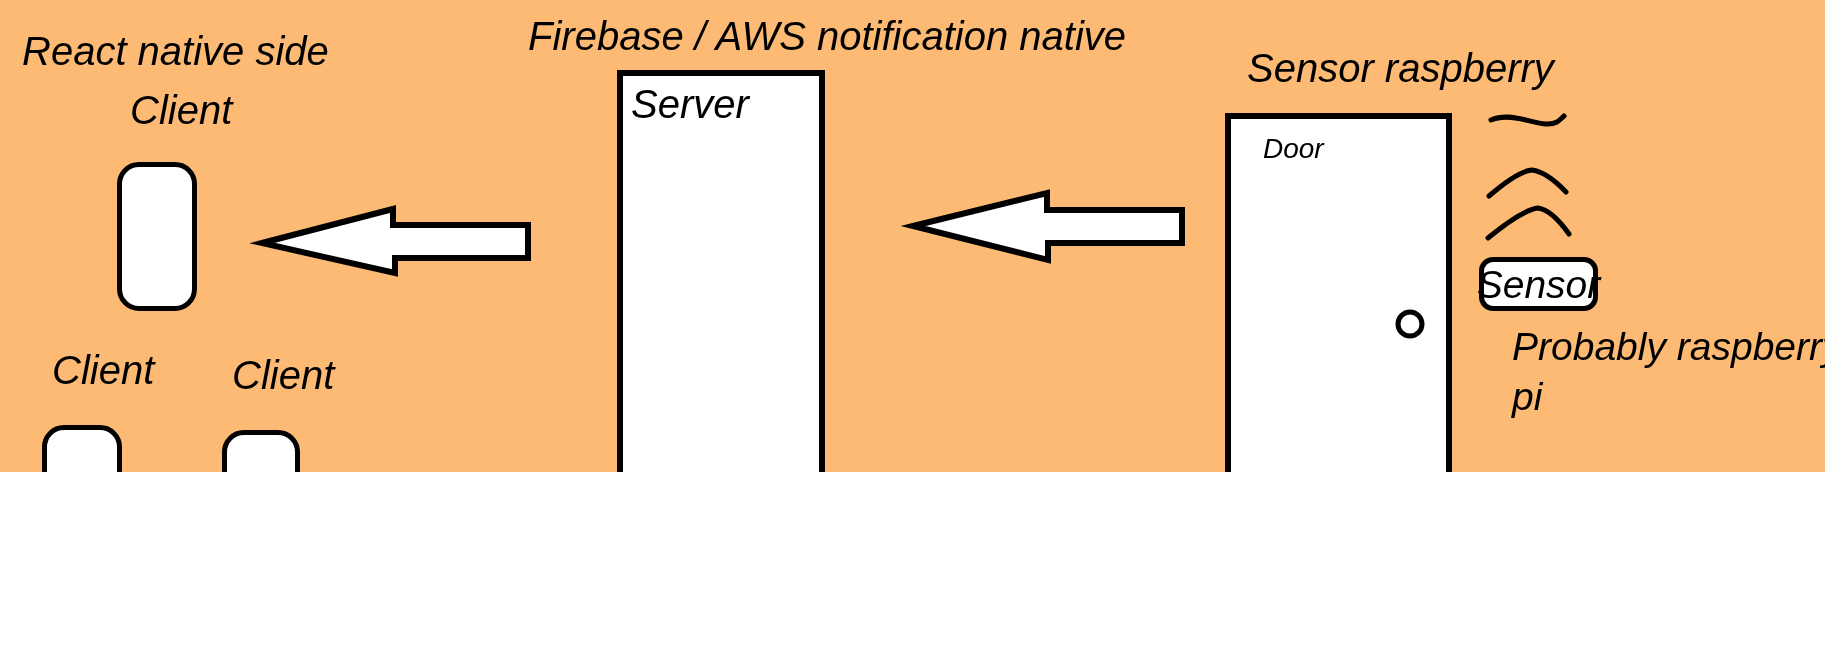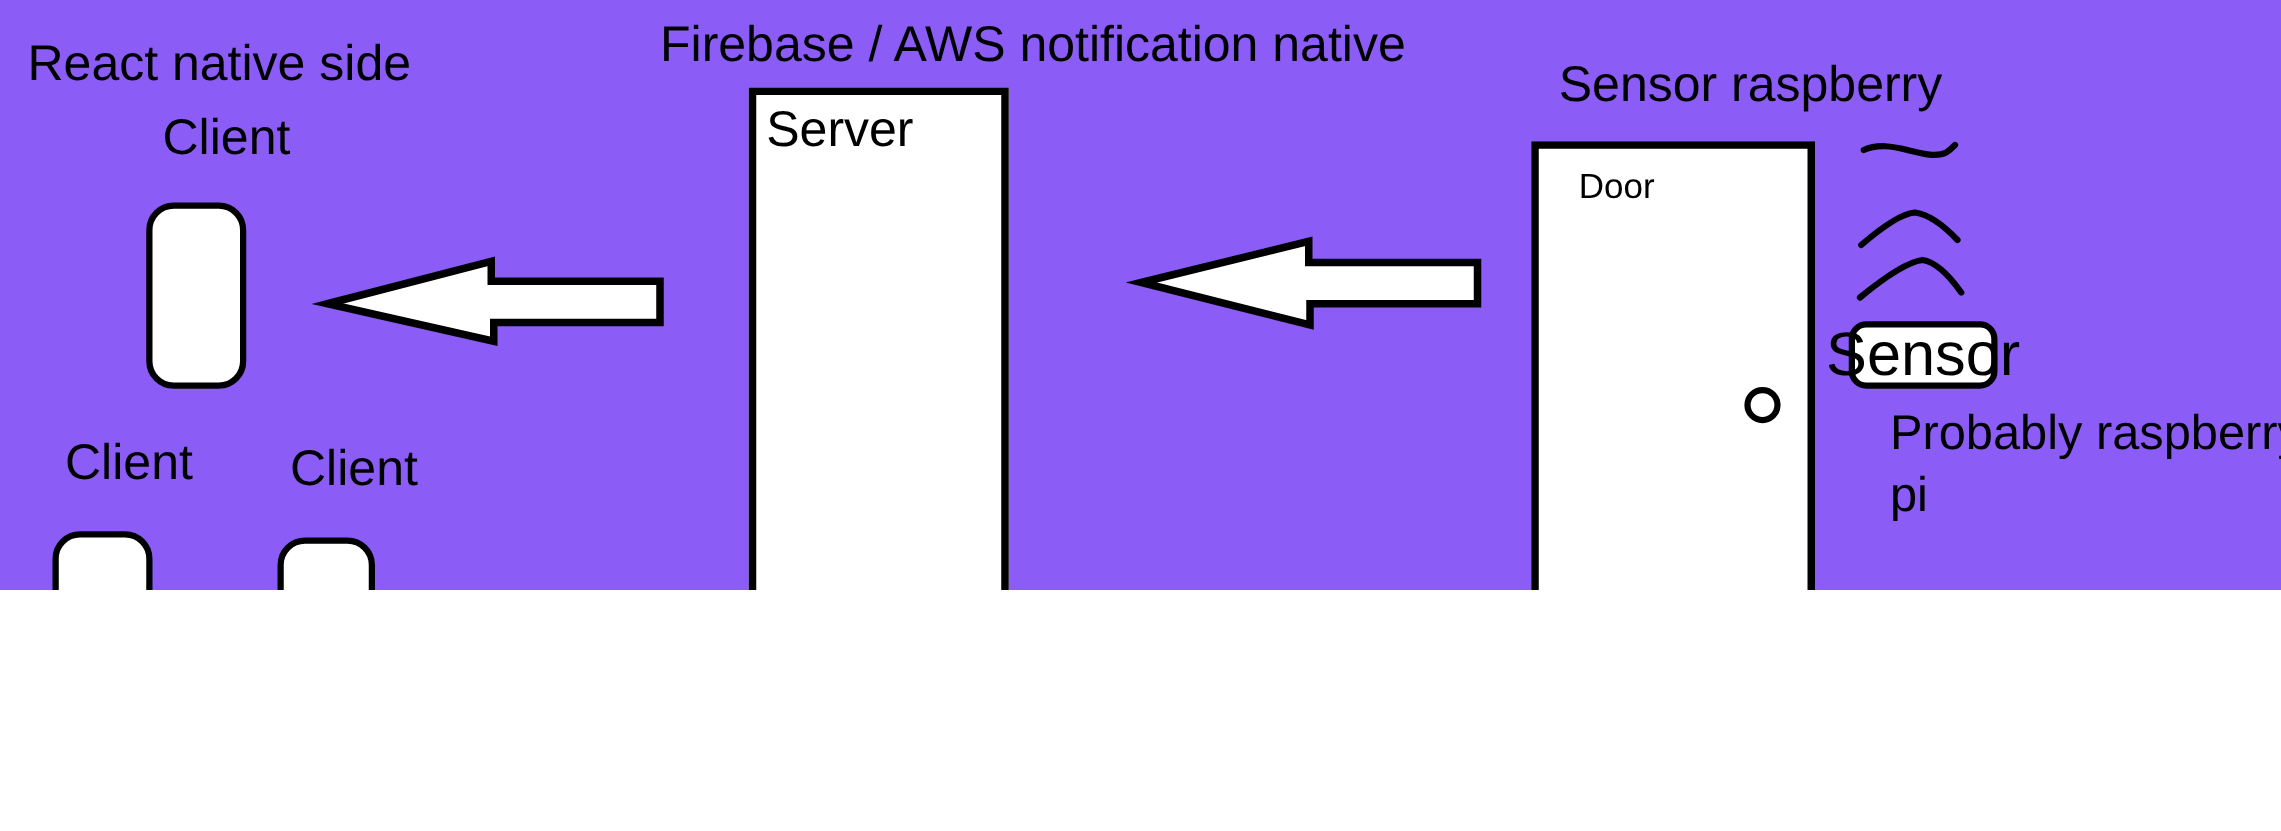--- a/index.html
+++ b/index.html
@@ -5,23 +5,24 @@
   html, body {
     margin: 0;
     padding: 0;
     background: #ffffff;
     overflow: hidden;
   }
   #canvas {
     position: relative;
     width: 1825px;
     height: 472px;
-    background: #8b5cf6;
+    background: #fdba74;
     font-family: "Liberation Sans", "DejaVu Sans", sans-serif;
     color: #000000;
+    font-style: italic;
   }
   .lbl {
     position: absolute;
     font-size: 40px;
     line-height: 1.15;
     white-space: nowrap;
     color: #000000;
   }
   
   #lbl-react-side   { left: 22px;  top: 28px; }
@@ -39,39 +40,39 @@
   #phone-2 { left: 42px;  top: 425px; width: 80px; height: 148px; }
   #phone-3 { left: 222px; top: 430px; width: 78px; height: 147px; }
   
   #lbl-firebase { left: 528px; top: 13px; }
   .bigbox {
     position: absolute;
     border: 6px solid #000;
     background: #fff;
     box-sizing: border-box;
   }
-  #server-box { left: 599px; top: 70px; width: 208px; height: 442px; }
+  #server-box { left: 617px; top: 70px; width: 208px; height: 442px; }
   #server-box .inner-lbl { position: absolute; left: 8px; top: 6px; font-size: 40px; white-space: nowrap; }
   
   #lbl-sensor-structure { left: 1247px; top: 45px; }
   #door-box { left: 1225px; top: 113px; width: 227px; height: 414px; }
   #door-box .inner-lbl { position: absolute; left: 32px; top: 14px; font-size: 28px; white-space: nowrap; }
   #sensor-box {
     position: absolute;
     left: 1479px; top: 257px; width: 119px; height: 54px;
     border: 5px solid #000;
     border-radius: 14px;
     background: #fff;
     box-sizing: border-box;
     display: flex;
     align-items: center;
     justify-content: center;
     overflow: visible;
   }
-  #sensor-box .inner-lbl { font-size: 49px; white-space: nowrap; line-height: 1; }
+  #sensor-box .inner-lbl { font-size: 39px; white-space: nowrap; line-height: 1; }
   #lbl-note {
     left: 1512px; top: 322px;
     width: 332px;
     white-space: normal;
     line-height: 50px;
     font-size: 39px;
   }
   
   #overlay {
     position: absolute;

